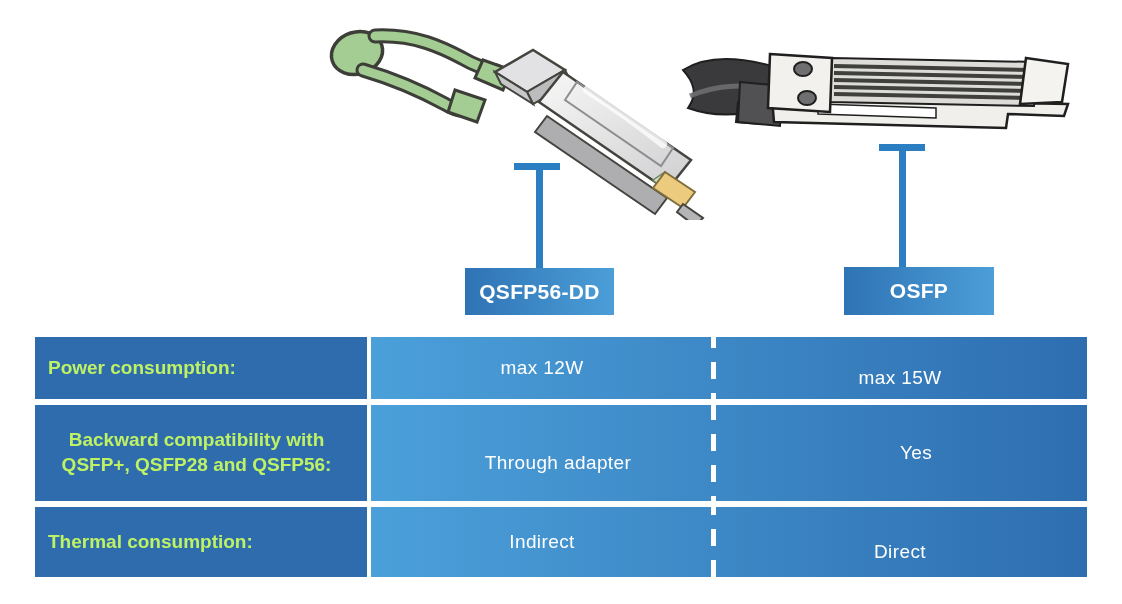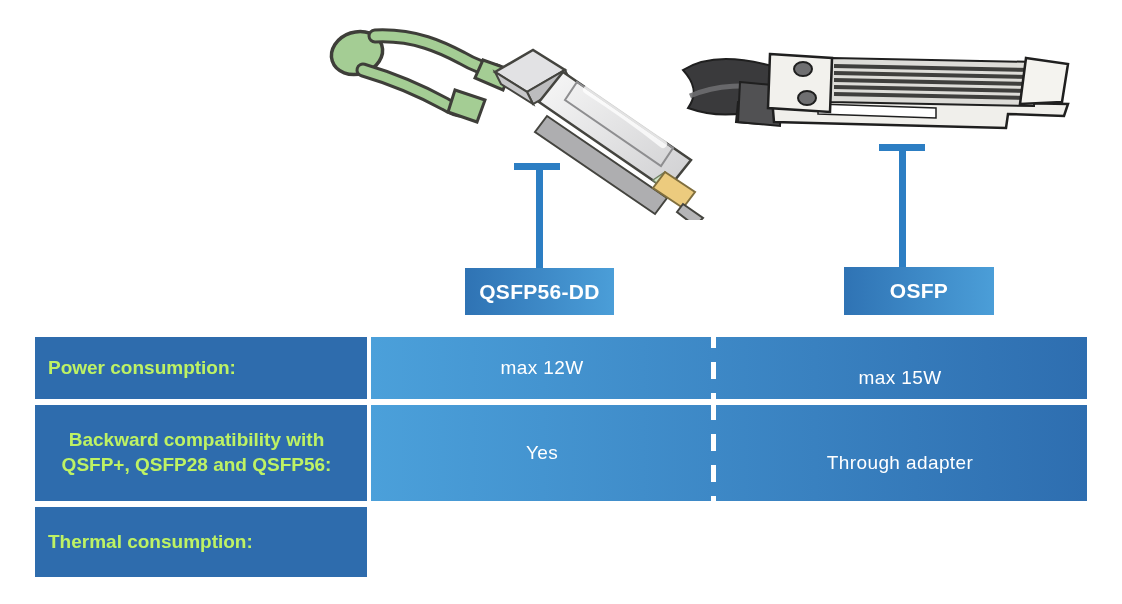--- a/index.html
+++ b/index.html
@@ -184,30 +184,39 @@
         </div>
         <div class="dashed-divider"></div>
       </div>
     </div>
 
     <div class="cmp-row r2">
       <div class="row-label">
         <span>Backward compatibility with QSFP+, QSFP28 and QSFP56:</span>
       </div>
       <div class="value-band">
+        <div class="value-cell c2">
+          <span>Through adapter</span>
+        </div>
         <div class="value-cell c1">
           <span>Yes</span>
-        </div>
-        <div class="value-cell c2">
-          <span>Through adapter</span>
         </div>
         <div class="dashed-divider"></div>
       </div>
     </div>
 
     <div class="cmp-row r3">
       <div class="row-label">
         <span>Thermal consumption:</span>
       </div>
+      <div class="value-band">
+        <div class="value-cell c1">
+          <span>Indirect</span>
+        </div>
+        <div class="value-cell c2">
+          <span>Direct</span>
+        </div>
+        <div class="dashed-divider"></div>
+      </div>
     </div>
 
   </div>
 </div>
 
 </body></html>

